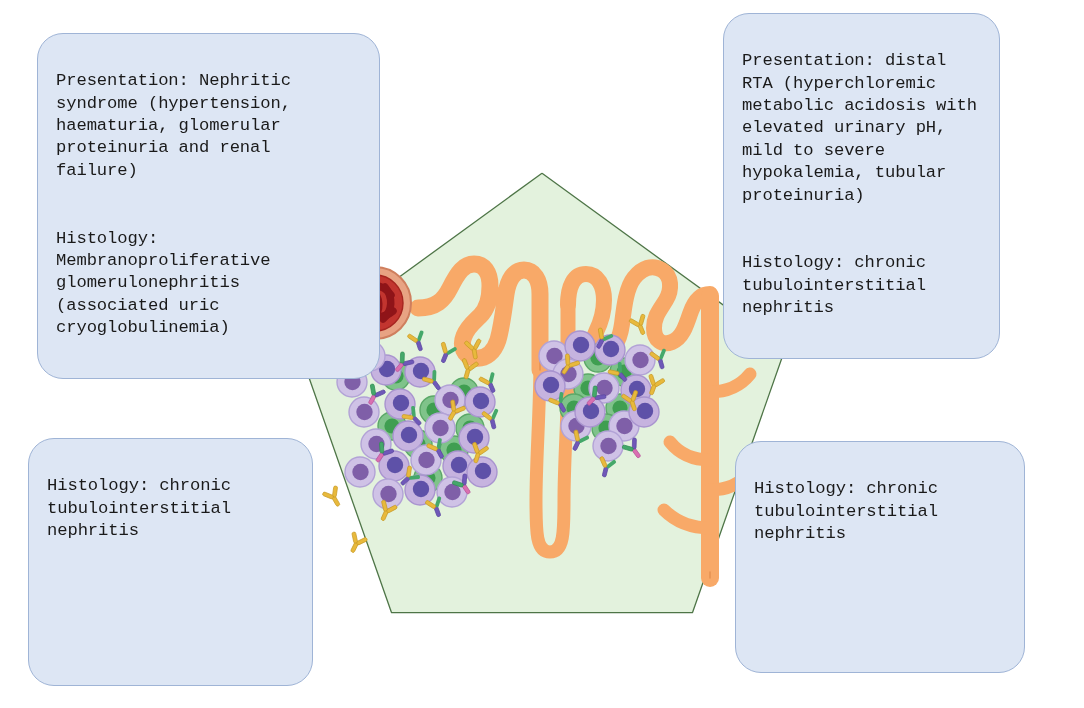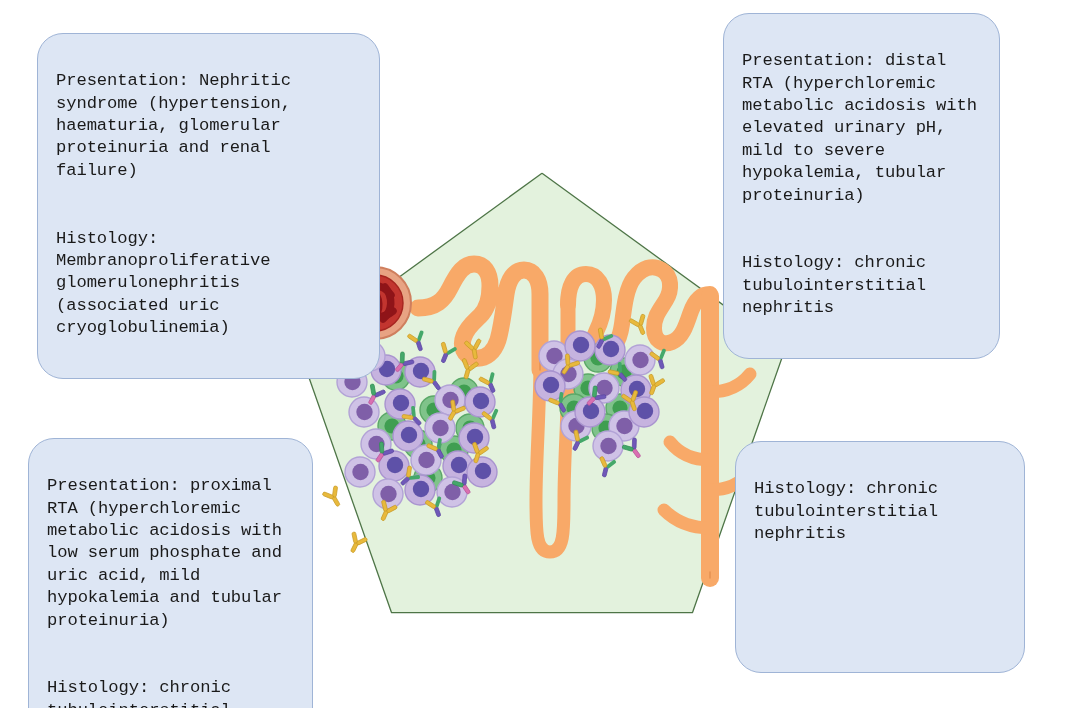--- a/index.html
+++ b/index.html
@@ -294,21 +294,20 @@
     <p class="para">Presentation: Nephritic syndrome (hypertension, haematuria, glomerular proteinuria and renal failure)</p>
     <p class="para">Histology: Membranoproliferative glomerulonephritis (associated uric cryoglobulinemia)</p>
   </div>
 
   <div class="callout" id="callout-top-right">
     <p class="para">Presentation: distal RTA (hyperchloremic metabolic acidosis with elevated urinary pH, mild to severe hypokalemia, tubular proteinuria)</p>
     <p class="para">Histology: chronic tubulointerstitial nephritis</p>
   </div>
 
   <div class="callout" id="callout-bottom-left">
-    <p class="para">Presentation: proximal RTA (hyperchloremic metabolic acidosis with low serum phosphate and uric acid, mild hypokalemia and tubular proteinuria)</p>
     <p class="para">Histology: chronic tubulointerstitial nephritis</p>
   </div>
 
   <div class="callout" id="callout-bottom-right">
     <p class="para">Histology: chronic tubulointerstitial nephritis</p>
   </div>
 
 </div>
 
 </body></html>

